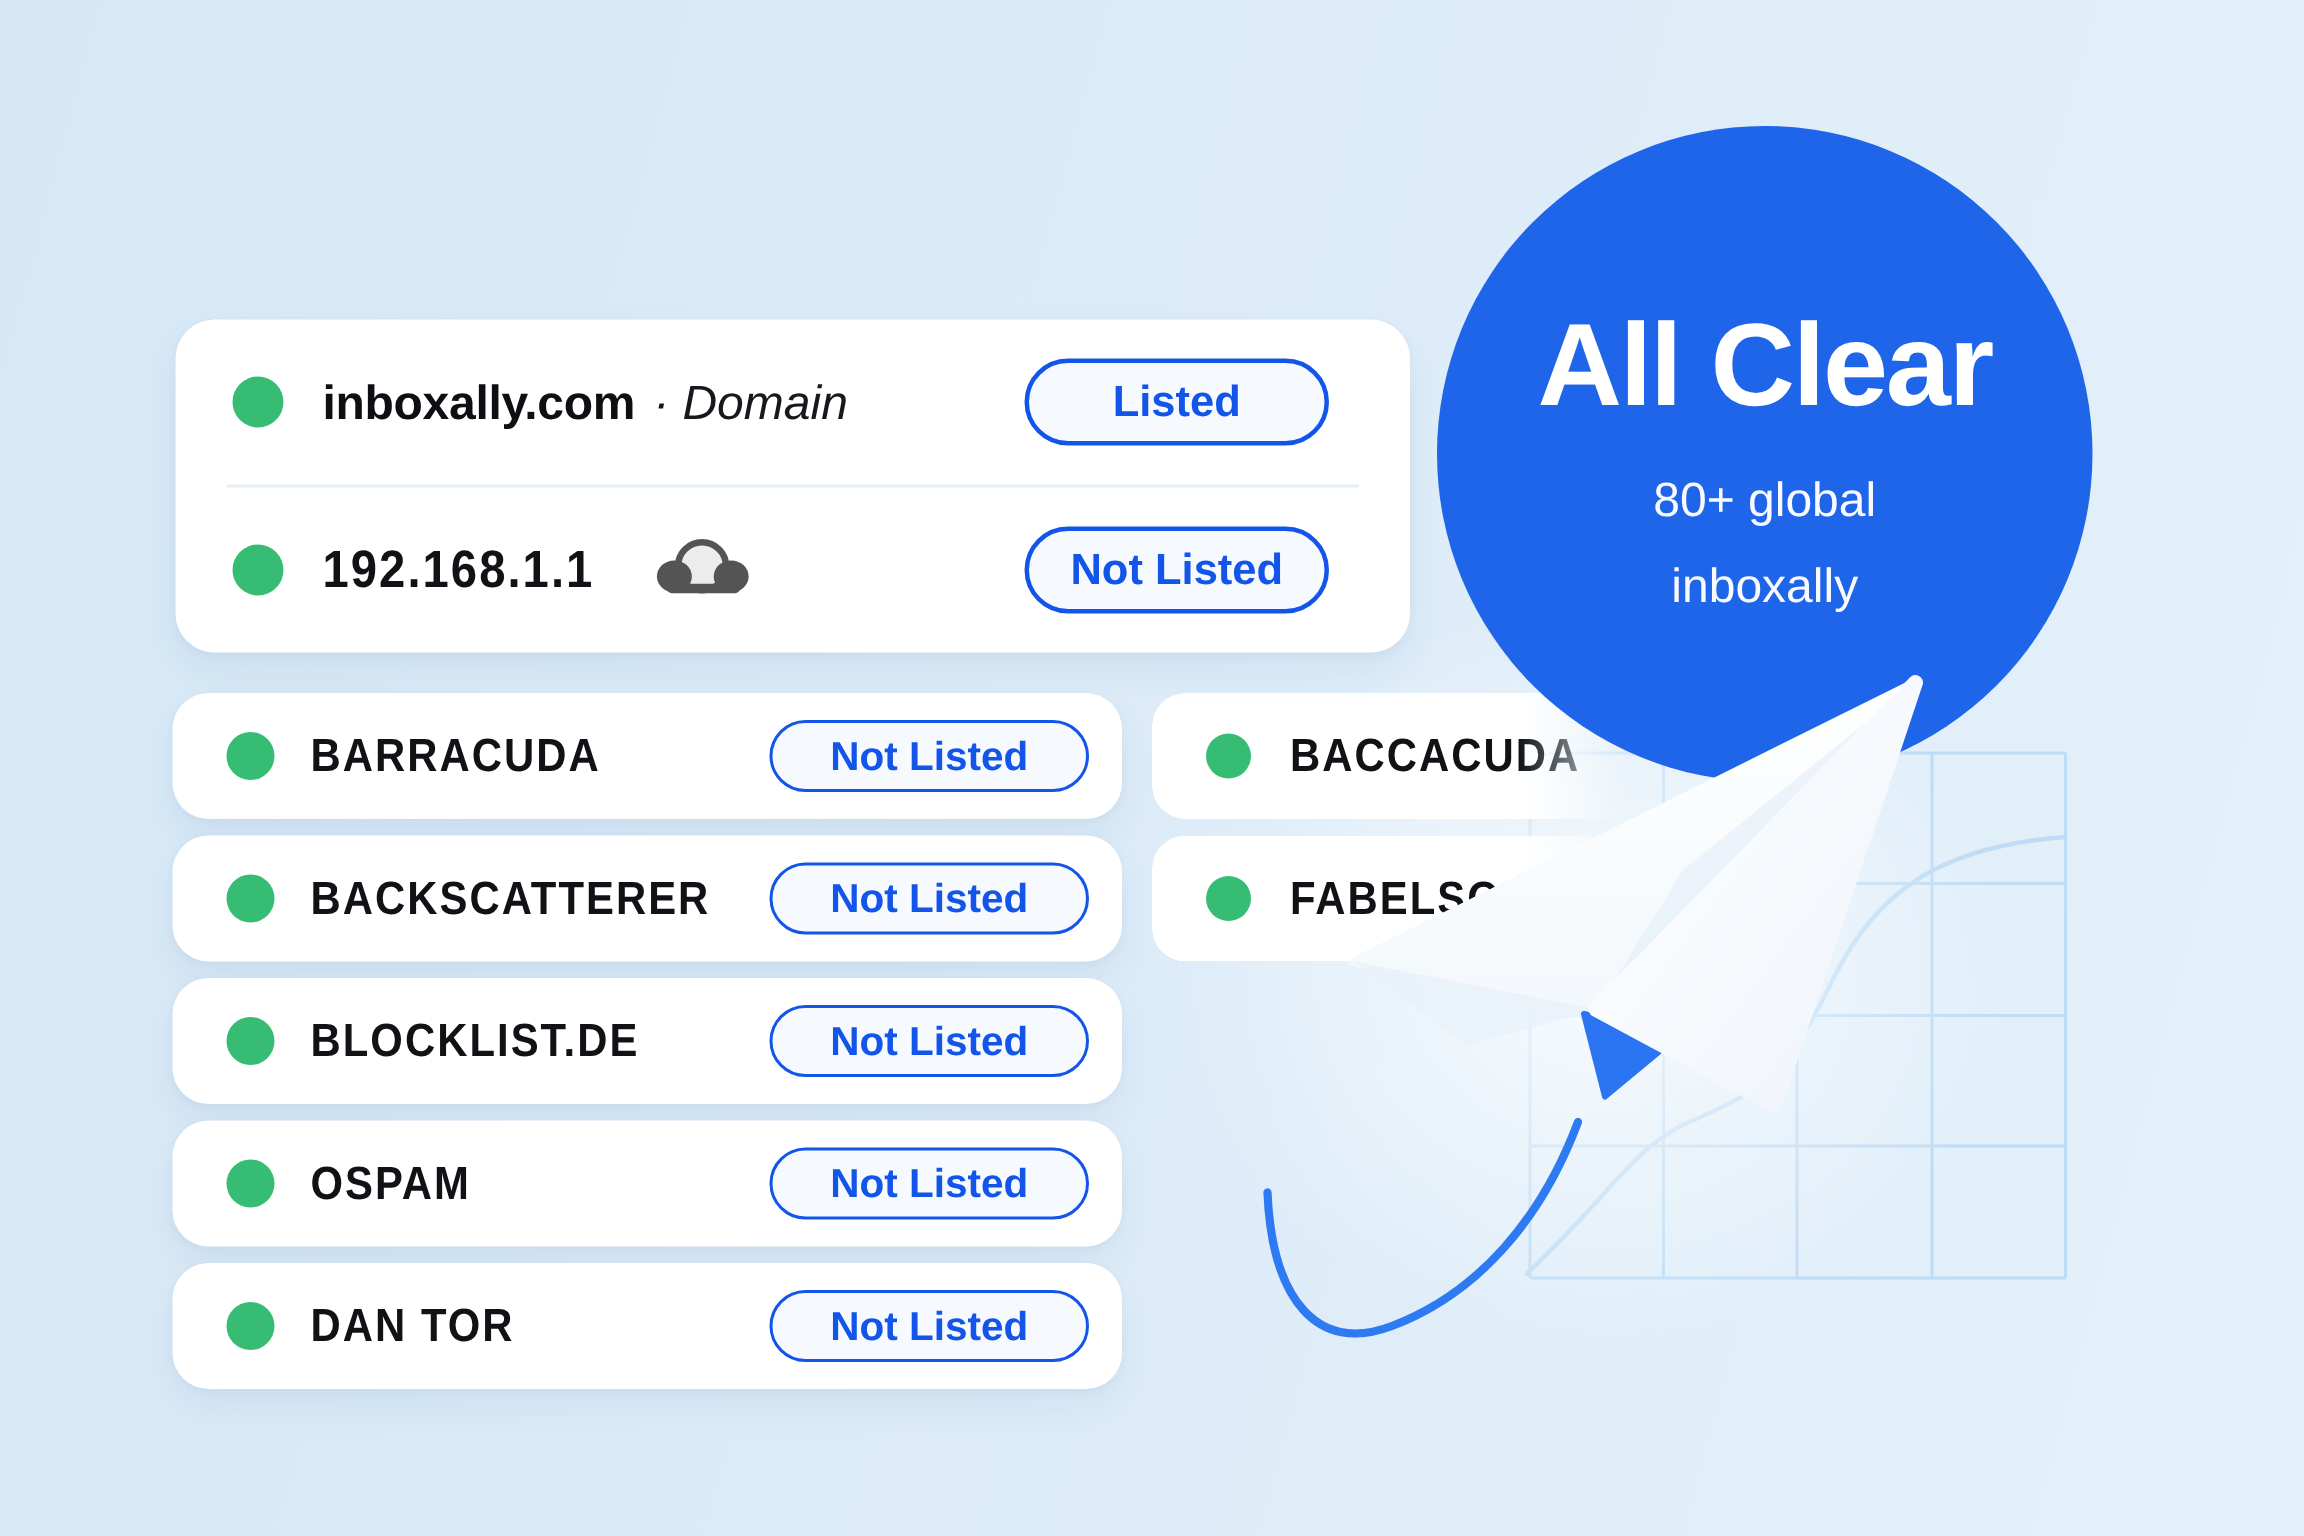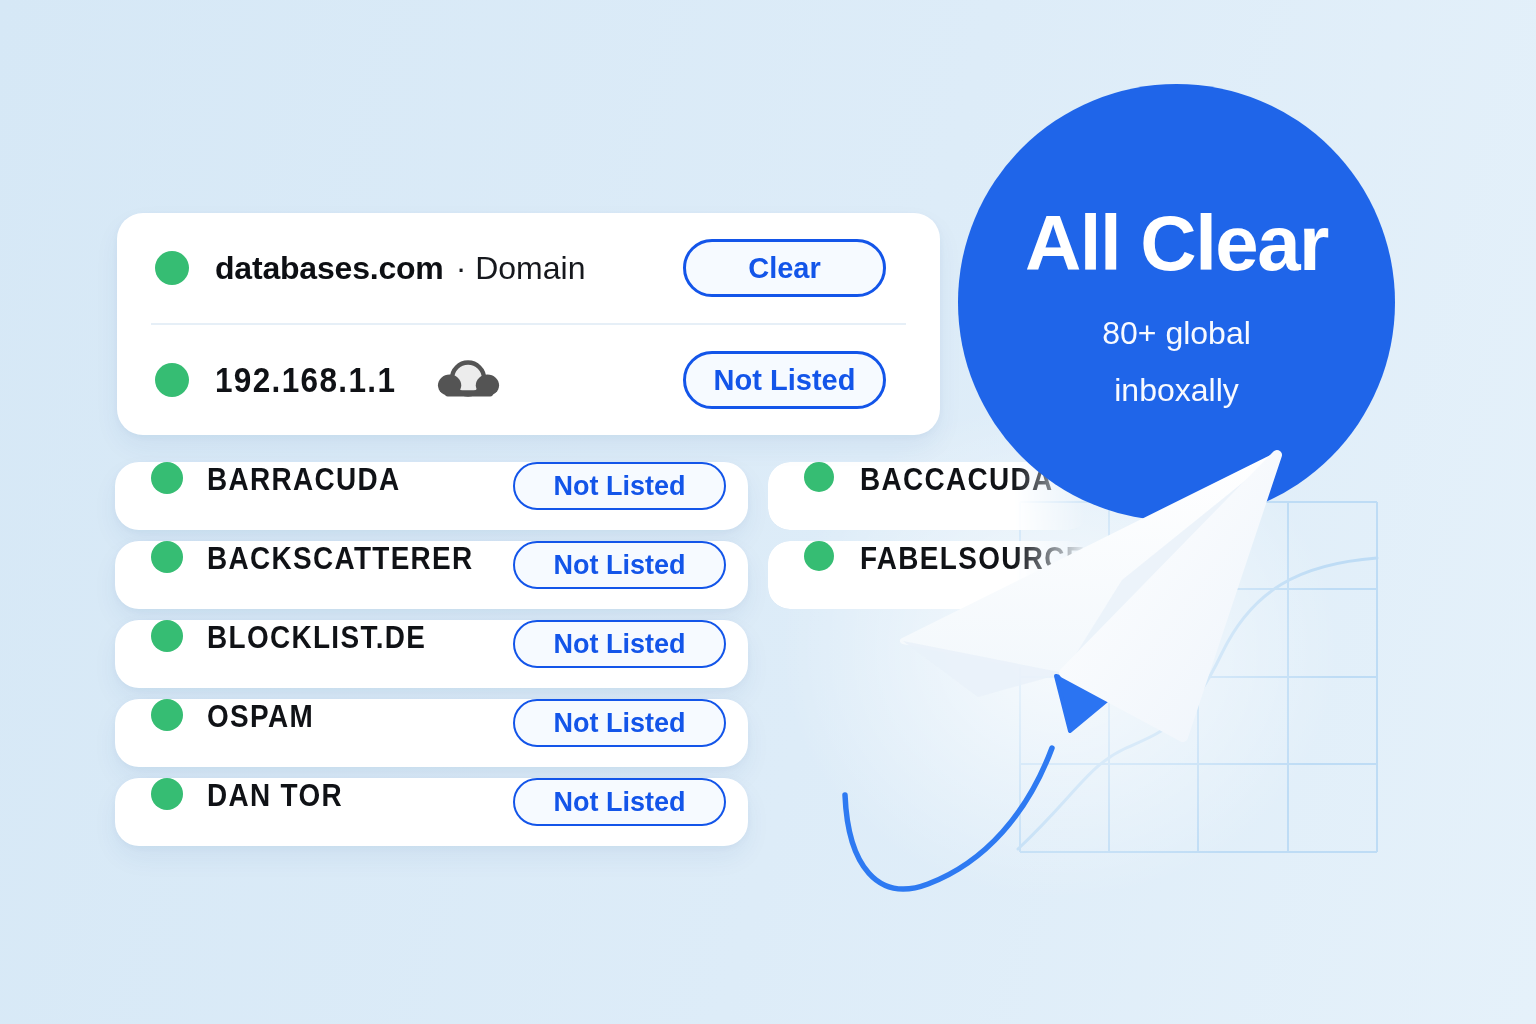--- a/index.html
+++ b/index.html
@@ -56,21 +56,21 @@
     left:117px;top:213px;width:823px;height:222px;border-radius:26px;
     display:flex;flex-direction:column;
   }
   .lookup-row{flex:1;display:flex;align-items:center;padding:0 54px 0 38px;}
   .lookup-divider{height:2px;background:#e6eff7;margin:0 34px;border:none;}
   .dot{border-radius:50%;background:#36bd73;flex:none;}
   .dot-lg{width:34px;height:34px;margin-right:26px;}
   .dot-md{width:32px;height:32px;margin-right:24px;}
   .dot-sm{width:30px;height:30px;margin-right:26px;}
   .lookup-value{font-size:32px;font-weight:700;color:#0d0f13;letter-spacing:-.2px;}
-  .lookup-type{font-size:32px;font-weight:400;color:#16181d;margin-left:12px;white-space:pre;}
+  .lookup-type{font-size:32px;font-weight:400;color:#16181d;margin-left:12px;white-space:pre;font-style:italic;}
   .cond{
     display:inline-block;transform:scaleX(.9);transform-origin:0 50%;
     font-weight:700;letter-spacing:1.5px;color:#101216;
   }
   .ip-text{font-size:35px;}
   .cloud{margin-left:20px;flex:none;}
   
   .pill{
     font-family:inherit;
     display:flex;align-items:center;justify-content:center;
@@ -78,21 +78,21 @@
     background:#f6faff;border:3px solid #1355e9;border-radius:999px;
     color:#1355e9;font-weight:600;cursor:pointer;
   }
   .pill-lg{min-width:203px;height:58px;font-size:29px;box-sizing:border-box;}
   .pill-sm{min-width:213px;height:48px;font-size:27px;border-width:2.5px;box-sizing:border-box;}
   
   .col{position:absolute;display:flex;flex-direction:column;gap:11px;}
   .col-left{z-index:5;left:115px;top:462px;width:633px;}
   .col-right{z-index:2;left:768px;top:462px;width:322px;}
   .result-card{
-    height:68px;display:flex;
+    height:84px;display:flex;align-items:center;
     padding:0 22px 0 36px;box-sizing:border-box;
   }
   .result-card .name{font-size:31px;}
   .col-right .result-card{
     padding-left:36px;border-radius:22px;
     -webkit-mask-image:linear-gradient(to right,#000 76%,transparent 99%);
     mask-image:linear-gradient(to right,#000 76%,transparent 99%);
   }
 </style>
 </head>
@@ -115,23 +115,23 @@
     </g>
     <path d="M1018,849 C1075,795 1088,766 1124,749 C1164,731 1188,724 1222,653 C1252,591 1298,564 1377,558" fill="none" stroke="#bedcf5" stroke-width="3" stroke-linecap="round"></path>
   </svg>
 
   <div class="glow"></div>
 
 
   <div class="card lookup-card">
     <div class="lookup-row">
       <span class="dot dot-lg"></span>
-      <span class="lookup-value">databases.com</span>
+      <span class="lookup-value">inboxally.com</span>
       <span class="lookup-type">· Domain</span>
-      <button class="pill pill-lg">Clear</button>
+      <button class="pill pill-lg">Listed</button>
     </div>
     <hr class="lookup-divider">
     <div class="lookup-row">
       <span class="dot dot-lg"></span>
       <span class="cond ip-text">192.168.1.1</span>
       <span class="cloud">
         <svg width="66" height="45" viewBox="0 0 68 46">
           <circle cx="33" cy="23" r="16.5" fill="#ececec" stroke="#545454" stroke-width="4.5"></circle>
           <ellipse cx="14" cy="30" rx="12" ry="11" fill="#545454"></ellipse>
           <ellipse cx="53" cy="30" rx="12" ry="11" fill="#545454"></ellipse>

